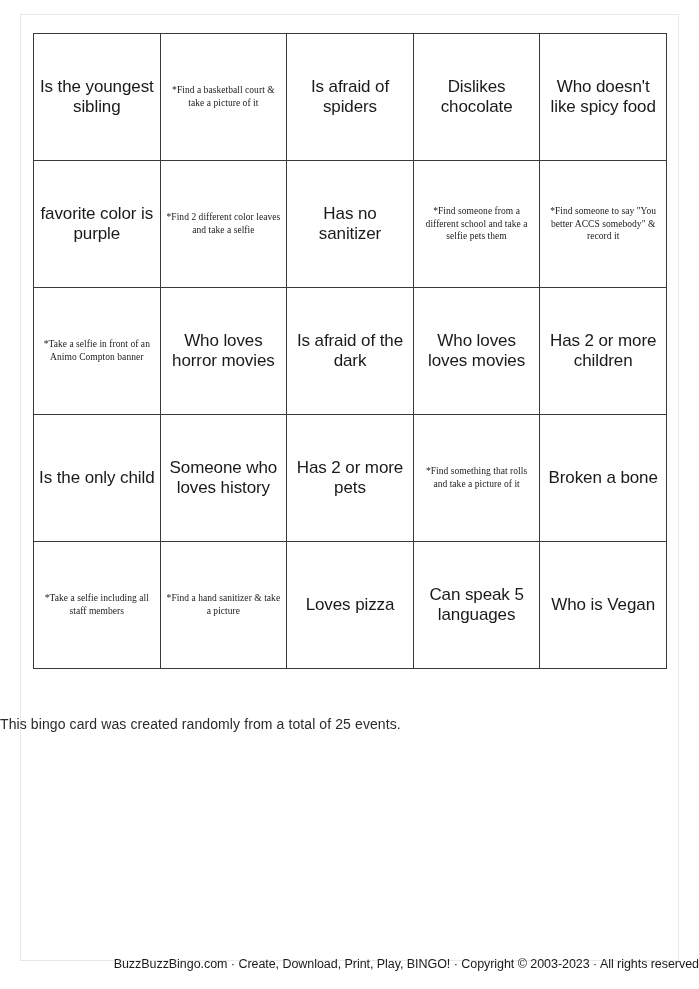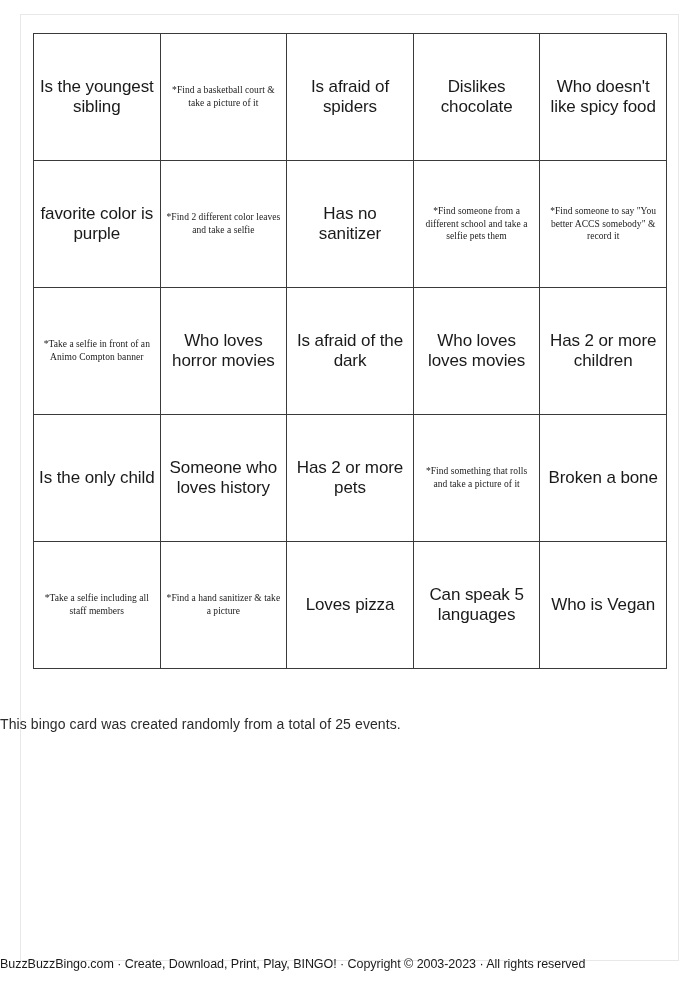--- a/index.html
+++ b/index.html
@@ -77,21 +77,21 @@
     color: #2b2b2b;
     letter-spacing: 0.1px;
     margin-top: 38px;
   }
 
   .page-footer {
     position: absolute;
     left: 0;
     top: 957px;
     width: 699px;
-    text-align: left;
+    text-align: right;
     font-size: 12.5px;
     color: #1a1a1a;
     letter-spacing: -0.05px;
   }
 </style>
 </head>
 <body>
 
 <div class="page-frame"></div>
 

